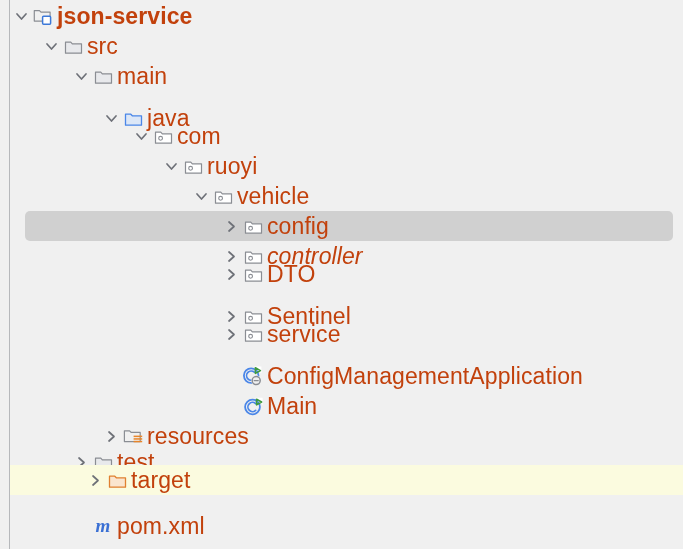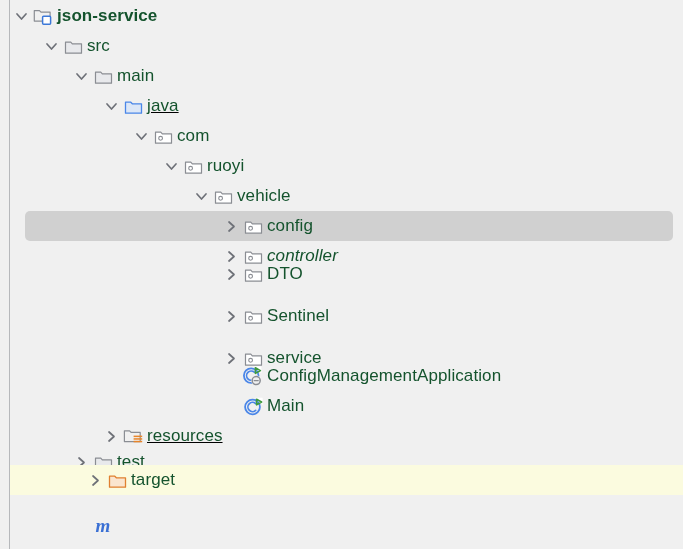--- a/index.html
+++ b/index.html
@@ -41,21 +41,21 @@
   }
   .twisty svg{display:block;}
   .icon{
     position:relative;flex:none;width:22px;height:30px;
     display:flex;align-items:center;justify-content:center;
     margin-right:3px;
   }
   .icon svg{display:block;}
   .label{
     position:relative;flex:none;
-    font-size:17px;color:#14532d;
+    font-size:23px;color:#c2410c;
     line-height:30px;letter-spacing:.1px;
   }
   .label.bold{font-weight:bold;}
   .maven-m{
     position:relative;
     font-style:italic;font-weight:600;
     font-size:19px;color:#3b70d4;
     font-family:"Liberation Serif","DejaVu Serif",serif;
     line-height:30px;
   }
@@ -110,21 +110,21 @@
             <path d="M2 3 L6.5 8 L11 3" fill="none" stroke="#6e7178" stroke-width="1.7" stroke-linecap="round" stroke-linejoin="round"></path>
           </svg>
         </span>
         <span class="icon">
           <svg width="19" height="17" viewBox="0 0 19 17">
             <path d="M1.5 4.2 h5.3 l1.5 1.6 h9.2 v9.4 h-16 Z" fill="#e8e9ec" stroke="#8a8d93" stroke-width="1.2" stroke-linejoin="round"></path>
           </svg>
         </span>
         <span class="label">main</span>
       </div>
-      <div class="row" style="top: 91px; text-decoration: underline;">
+      <div class="row" style="top: 103px;">
         <div class="row-bg"></div>
         <span class="indent" style="width: 100px;"></span>
         <span class="twisty">
           <svg width="13" height="11" viewBox="0 0 13 11">
             <path d="M2 3 L6.5 8 L11 3" fill="none" stroke="#6e7178" stroke-width="1.7" stroke-linecap="round" stroke-linejoin="round"></path>
           </svg>
         </span>
         <span class="icon">
           <svg width="19" height="17" viewBox="0 0 19 17">
             <path d="M1.5 4.2 h5.3 l1.5 1.6 h9.2 v9.4 h-16 Z" fill="#dce7f7" stroke="#4a86e8" stroke-width="1.3" stroke-linejoin="round"></path>
@@ -237,21 +237,21 @@
           </svg>
         </span>
         <span class="icon">
           <svg width="19" height="17" viewBox="0 0 19 17">
             <path d="M1.5 4.2 h5.3 l1.5 1.6 h9.2 v9.4 h-16 Z" fill="#ffffff" stroke="#8a8d93" stroke-width="1.2" stroke-linejoin="round"></path>
             <circle cx="6.6" cy="10.3" r="1.9" fill="none" stroke="#8a8d93" stroke-width="1.1"></circle>
           </svg>
         </span>
         <span class="label">Sentinel</span>
       </div>
-      <div class="row" style="top: 343px; text-align: center;">
+      <div class="row" style="top: 319px; text-align: center;">
         <div class="row-bg"></div>
         <span class="indent" style="width: 220px;"></span>
         <span class="twisty">
           <svg width="11" height="13" viewBox="0 0 11 13">
             <path d="M3 2 L8 6.5 L3 11" fill="none" stroke="#6e7178" stroke-width="1.7" stroke-linecap="round" stroke-linejoin="round"></path>
           </svg>
         </span>
         <span class="icon">
           <svg width="19" height="17" viewBox="0 0 19 17">
             <path d="M1.5 4.2 h5.3 l1.5 1.6 h9.2 v9.4 h-16 Z" fill="#ffffff" stroke="#8a8d93" stroke-width="1.2" stroke-linejoin="round"></path>
@@ -284,21 +284,21 @@
         <span class="icon">
           <svg width="21" height="21" viewBox="0 0 21 21">
             <circle cx="9.5" cy="11" r="7.4" fill="none" stroke="#4a86e8" stroke-width="1.8"></circle>
             <path d="M12.6 7.6 a4.6 4.6 0 1 0 0 6.8" fill="none" stroke="#4a86e8" stroke-width="1.7" stroke-linecap="round"></path>
             <path d="M12.4 1.8 L19.6 1.8 L19.6 9 Z" fill="#ffffff"></path>
             <path d="M13.6 3.2 L18.6 6 L13.6 8.8 Z" fill="none" stroke="#3f9b3f" stroke-width="1.6" stroke-linejoin="round"></path>
           </svg>
         </span>
         <span class="label">Main</span>
       </div>
-      <div class="row" style="top: 421px; text-decoration: underline;">
+      <div class="row" style="top: 421px;">
         <div class="row-bg"></div>
         <span class="indent" style="width: 100px;"></span>
         <span class="twisty">
           <svg width="11" height="13" viewBox="0 0 11 13">
             <path d="M3 2 L8 6.5 L3 11" fill="none" stroke="#6e7178" stroke-width="1.7" stroke-linecap="round" stroke-linejoin="round"></path>
           </svg>
         </span>
         <span class="icon">
           <svg width="21" height="18" viewBox="0 0 21 18">
             <path d="M1.4 3.8 h5.2 l1.5 1.6 h9.1 v9.2 h-15.8 Z" fill="none" stroke="#8a8d93" stroke-width="1.2" stroke-linejoin="round"></path>
@@ -339,20 +339,21 @@
         </span>
         <span class="label">target</span>
       </div>
       <div class="row" style="top: 511px;">
         <div class="row-bg"></div>
         <span class="indent" style="width: 70px;"></span>
         <span class="twisty"></span>
         <span class="icon">
           <span class="maven-m">m</span>
         </span>
+        <span class="label">pom.xml</span>
       </div>
     </div>
   <div id="clipped-row">
     <div class="row" style="top:0;">
       <span class="indent" style="width:70px"></span>
       <span class="twisty">
         <svg width="11" height="13" viewBox="0 0 11 13">
             <path d="M3 2 L8 6.5 L3 11" fill="none" stroke="#6e7178" stroke-width="1.7" stroke-linecap="round" stroke-linejoin="round"></path>
           </svg>
       </span>

